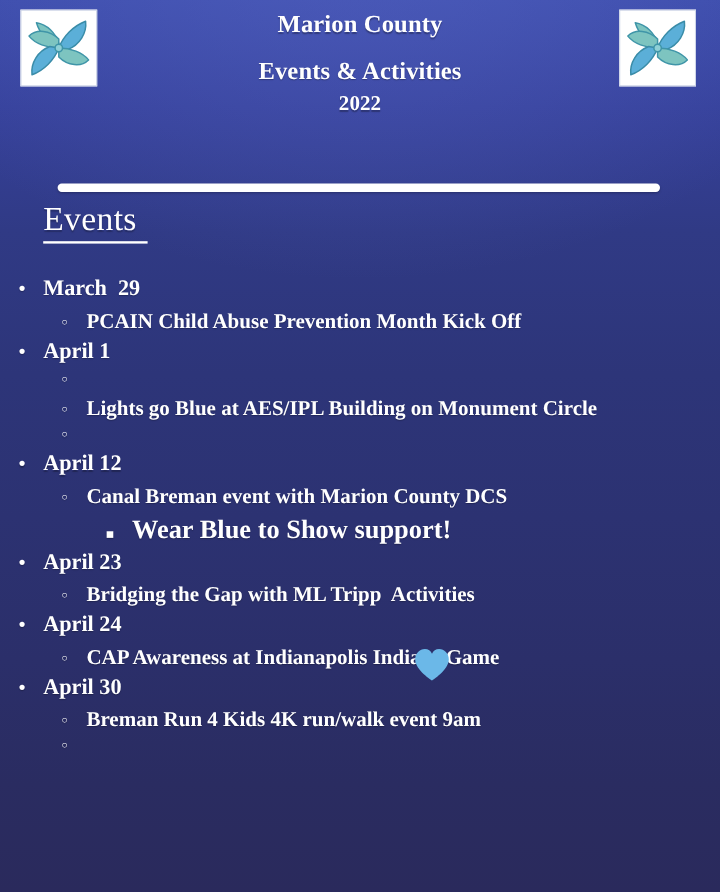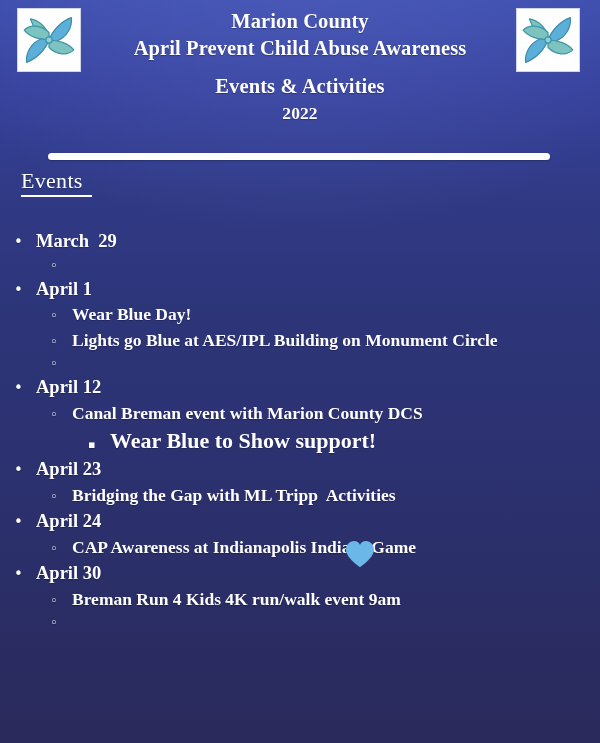--- a/index.html
+++ b/index.html
@@ -76,22 +76,22 @@
     height: 7px;
     background: #ffffff;
     border-radius: 4px;
     box-shadow: 0 1px 2px rgba(0,0,0,0.25);
   }
 
   
   .section-heading {
     position: absolute;
     top: 168px;
-    left: 21px;
-    font-size: 22px;
+    left: 36px;
+    font-size: 28px;
     font-weight: normal;
     color: #ffffff;
     letter-spacing: 0.3px;
     text-shadow: 0 1px 1px rgba(0,0,0,0.25);
   }
   .section-heading .u {
     display: inline-block;
     border-bottom: 2px solid #ffffff;
     padding-bottom: 1px;
     padding-right: 9px;
@@ -176,46 +176,45 @@
       <path d="M50,50 C34,50 18,44 10,34 C20,24 38,26 50,38 Z" fill="#7dc4c0" stroke="#3f95a8" stroke-width="2" stroke-linejoin="round"></path>
       <path d="M50,50 C56,34 70,20 86,14 C88,30 78,46 62,52 Z" fill="#5bafd8" stroke="#3a8ca8" stroke-width="2" stroke-linejoin="round"></path>
       <path d="M50,50 C66,50 82,56 90,66 C80,76 62,74 50,62 Z" fill="#7dc4c0" stroke="#3f95a8" stroke-width="2" stroke-linejoin="round"></path>
       <path d="M50,50 C44,66 30,80 14,86 C12,70 22,54 38,48 Z" fill="#5bafd8" stroke="#3a8ca8" stroke-width="2" stroke-linejoin="round"></path>
       <circle cx="50" cy="50" r="5" fill="#8fd0d6" stroke="#3f95a8" stroke-width="2"></circle>
     </svg>
   </div>
 
   <div class="title-block">
     <div class="title-line l1">Marion County</div>
-    <div class="title-line l2">April Prevent Child Abuse Awareness</div>
     <div class="title-line l3">Events &amp; Activities</div>
     <div class="title-line l4">2022</div>
   </div>
 
   <div class="divider"></div>
 
   <div class="section-heading">
     <span class="u">Events</span>
   </div>
 
   <div class="events" id="events-list">
       <div class="row lvl1">
         <span class="bullet">•</span>
         <span class="label">March  29</span>
       </div>
       <div class="row lvl2">
         <span class="bullet">◦</span>
+        <span class="label">PCAIN Child Abuse Prevention Month Kick Off</span>
       </div>
       <div class="row lvl1">
         <span class="bullet">•</span>
         <span class="label">April 1</span>
       </div>
       <div class="row lvl2">
         <span class="bullet">◦</span>
-        <span class="label">Wear Blue Day!</span>
       </div>
       <div class="row lvl2">
         <span class="bullet">◦</span>
         <span class="label">Lights go Blue at AES/IPL Building on Monument Circle</span>
       </div>
       <div class="row lvl2">
         <span class="bullet">◦</span>
       </div>
       <div class="row lvl1">
         <span class="bullet">•</span>

